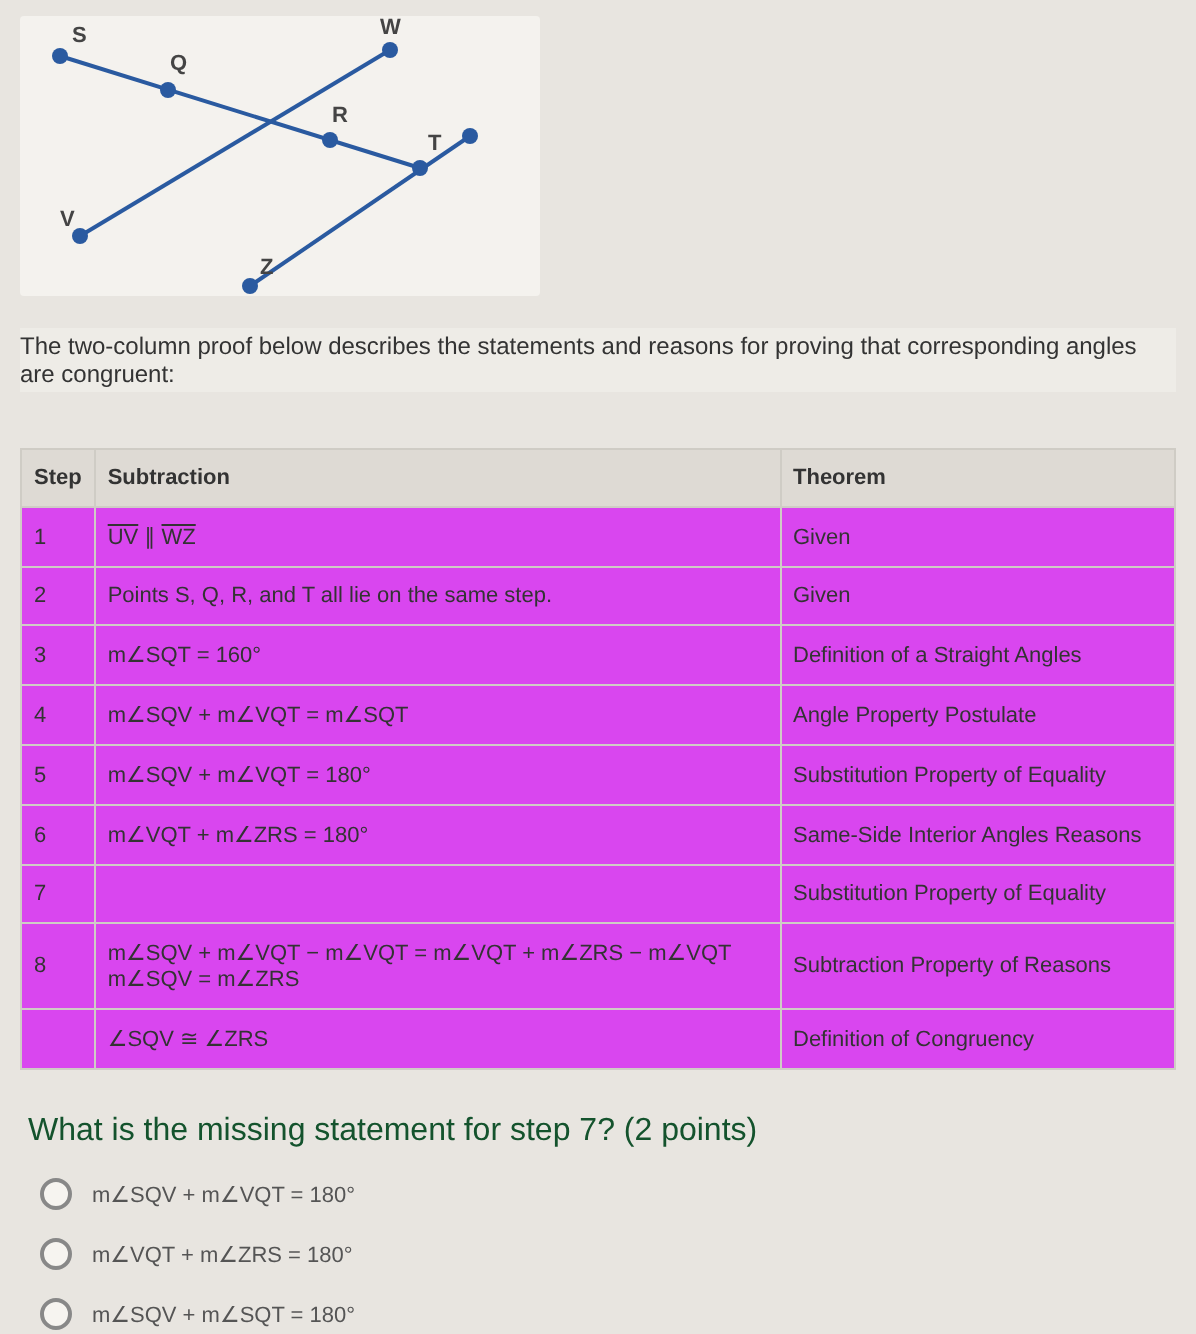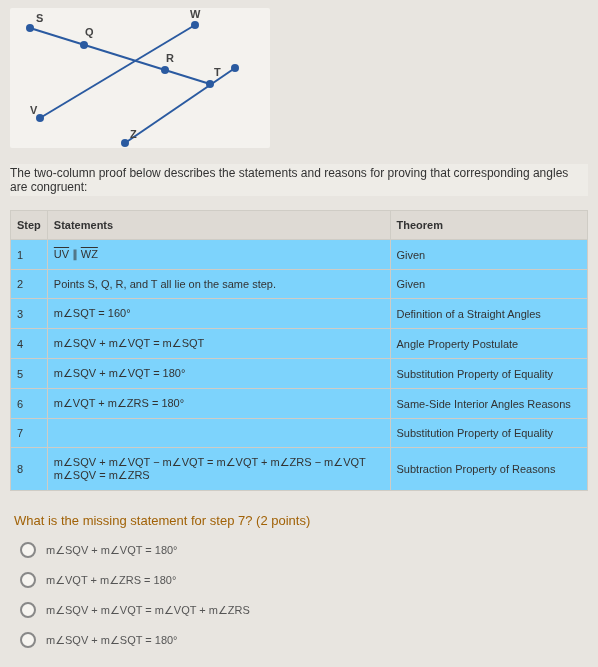--- a/index.html
+++ b/index.html
@@ -15,42 +15,42 @@
     width: 260px; height: 140px;
     position: relative;
     background: #f4f2ee;
     border-radius: 2px;
   }
   .diagram-svg { width: 100%; height: 100%; }
   .lbl {
     position: absolute; font-size: 11px; font-weight: bold; color: #444;
   }
   .intro {
-    font-size: 12px; color: #333; margin: 16px 0 14px 0;
+    font-size: 12px; color: #333; margin: 16px 0 28px 0;
     background: #eeece7; padding: 2px 0;
   }
   table.proof {
     border-collapse: collapse; width: 100%;
-    background: #7dd3fc;
+    background: #d946ef;
   }
   table.proof th, table.proof td {
     border: 1px solid #cfccc5;
     padding: 8px 6px;
     text-align: left;
     vertical-align: middle;
     font-size: 11px;
     color: #333;
   }
   table.proof th {
     background: #dedad4;
     font-weight: bold;
   }
   table.proof td.step-col { width: 34px; text-align: left; }
   .over { text-decoration: overline; }
-  .question { margin: 22px 0 12px 4px; font-size: 13px; color: #a16207; }
+  .question { margin: 22px 0 12px 4px; font-size: 16px; color: #14532d; }
   .options { padding-left: 10px; }
   .opt {
     display: flex; align-items: center; gap: 10px;
     margin: 14px 0;
     color: #555; font-size: 11px;
   }
   .radio {
     width: 16px; height: 16px; border: 2px solid #888;
     border-radius: 50%; background: #f6f4f0; flex: 0 0 auto;
   }
@@ -82,21 +82,21 @@
     <span class="lbl" style="left:20px; top:96px;">V</span>
     <span class="lbl" style="left:120px; top:120px;">Z</span>
   </div>
 
   <p class="intro">The two-column proof below describes the statements and reasons for proving that corresponding angles are congruent:</p>
 
   <table class="proof">
     <thead>
       <tr>
         <th>Step</th>
-        <th>Statements</th>
+        <th>Subtraction</th>
         <th>Theorem</th>
       </tr>
     </thead>
     <tbody id="proof-body">
         <tr>
           <td class="step-col">1</td>
           <td><span class="over">UV</span> ∥ <span class="over">WZ</span></td>
           <td>Given</td>
         </tr>
         <tr>
@@ -127,37 +127,38 @@
         <tr>
           <td class="step-col">7</td>
           <td></td>
           <td>Substitution Property of Equality</td>
         </tr>
         <tr>
           <td class="step-col">8</td>
           <td>m∠SQV + m∠VQT − m∠VQT = m∠VQT + m∠ZRS − m∠VQT<br>m∠SQV = m∠ZRS</td>
           <td>Subtraction Property of Reasons</td>
         </tr>
+        <tr>
+          <td class="step-col"></td>
+          <td>∠SQV ≅ ∠ZRS</td>
+          <td>Definition of Congruency</td>
+        </tr>
       </tbody>
   </table>
 
   <p class="question">What is the missing statement for step 7? (2 points)</p>
 
   <div class="options" id="options-wrap">
       <div class="opt">
         <span class="radio"></span>
         <span>m∠SQV + m∠VQT = 180°</span>
       </div>
       <div class="opt">
         <span class="radio"></span>
         <span>m∠VQT + m∠ZRS = 180°</span>
       </div>
       <div class="opt">
         <span class="radio"></span>
-        <span>m∠SQV + m∠VQT = m∠VQT + m∠ZRS</span>
-      </div>
-      <div class="opt">
-        <span class="radio"></span>
         <span>m∠SQV + m∠SQT = 180°</span>
       </div>
     </div>
 
 </div>
 
 </body></html>

